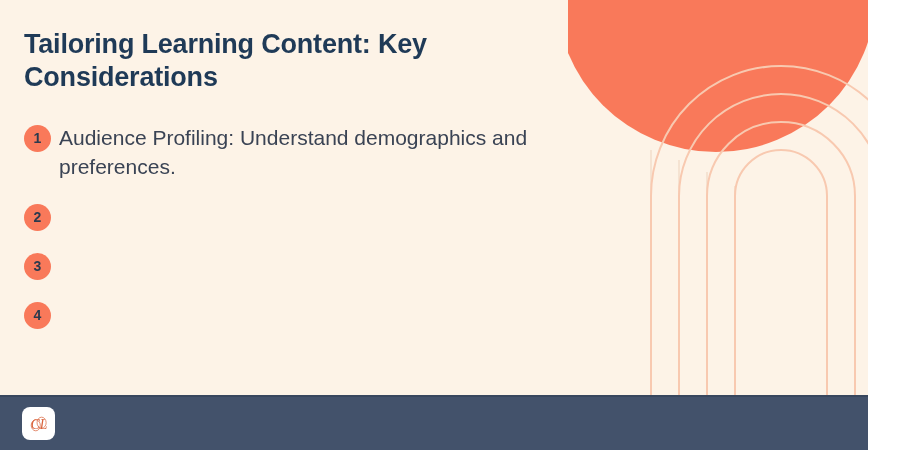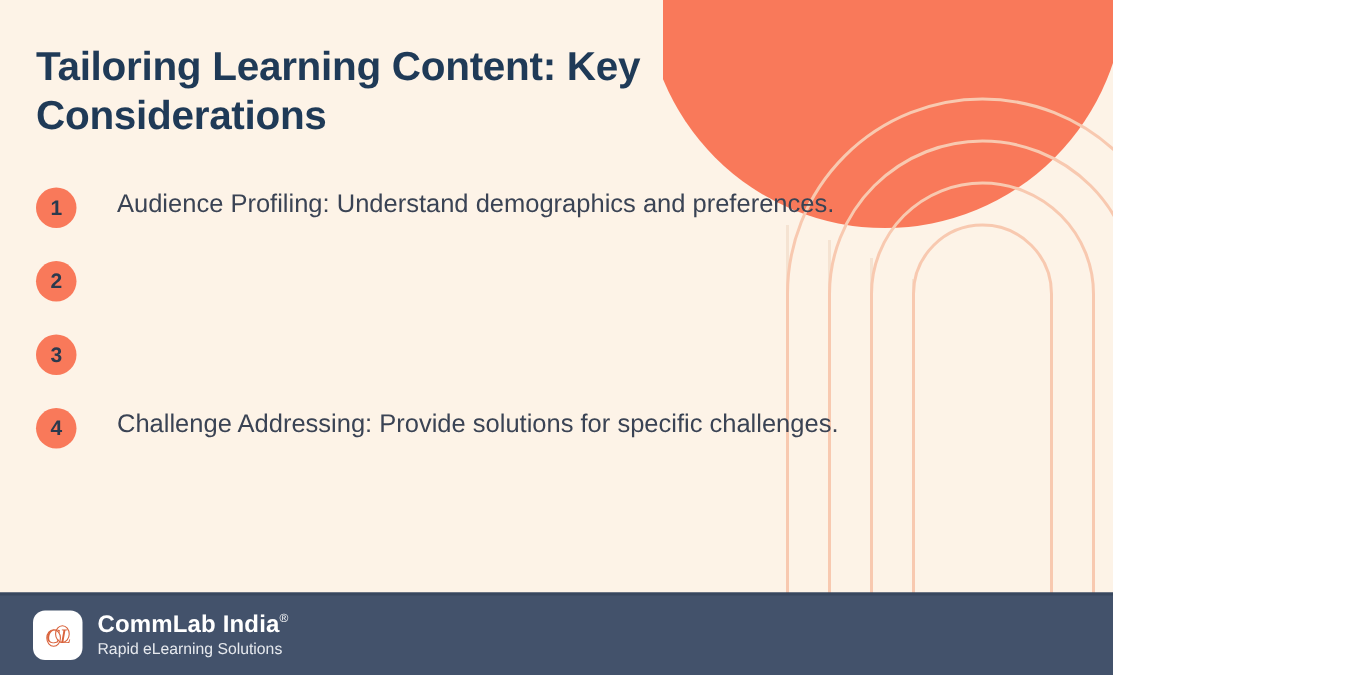--- a/index.html
+++ b/index.html
@@ -9,21 +9,21 @@
   }
   body {
     width: 900px;
     height: 450px;
     overflow: hidden;
     font-family: "Liberation Sans", sans-serif;
   }
 
   #slide {
     position: relative;
-    width: 742px;
+    width: 868px;
     height: 450px;
     background: #FDF3E7;
     overflow: hidden;
     text-decoration: underline;
   }
 
   
   #decor {
     position: absolute;
     top: 0;
@@ -75,22 +75,22 @@
     color: #2B3A4E;
     font-size: 14px;
     font-weight: bold;
     display: flex;
     align-items: center;
     justify-content: center;
     margin-top: 1px;
   }
 
   .point-text {
-    margin-left: 27px;
-    font-size: 17px;
+    margin-left: 8px;
+    font-size: 21px;
     line-height: 1.38;
     color: #3A4354;
     max-width: 545px;
   }
 
   
   #footer {
     position: absolute;
     left: 0;
     bottom: 0;
@@ -179,34 +179,27 @@
         <span class="point-text">Audience Profiling: Understand demographics and preferences.</span>
       </li>
       <li class="point">
         <span class="point-badge">2</span>
       </li>
       <li class="point">
         <span class="point-badge">3</span>
       </li>
       <li class="point">
         <span class="point-badge">4</span>
-        <span class="point-text">Challenge Addressing: Provide solutions for specific challenges.</span>
       </li>
     </ul>
   </div>
 
   <div id="footer">
     <div id="brand-logo">
       <svg viewBox="0 0 40 40" width="26" height="26" aria-hidden="true">
         <text x="20" y="27" text-anchor="middle" font-family="Liberation Serif, serif" font-size="21" font-style="italic" fill="#D9633C">CL</text>
         <ellipse cx="15" cy="22" rx="7" ry="8.5" fill="none" stroke="#D9633C" stroke-width="1.1"></ellipse>
         <ellipse cx="24" cy="18" rx="7" ry="8.5" fill="none" stroke="#D9633C" stroke-width="1.1"></ellipse>
       </svg>
     </div>
-    <div id="brand-text">
-      <div id="brand-name">
-        <span>CommLab India</span><span class="reg">®</span>
-      </div>
-      <div id="brand-tagline">Rapid eLearning Solutions</div>
-    </div>
   </div>
 
 </div>
 
 </body></html>

